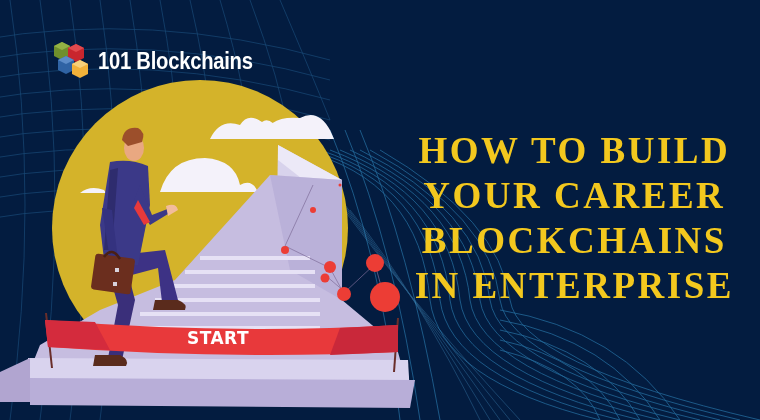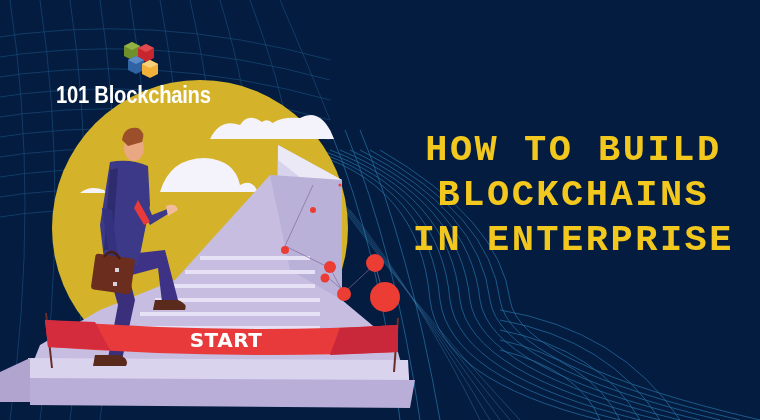--- a/index.html
+++ b/index.html
@@ -1,25 +1,25 @@
 <!DOCTYPE html>
 <html><head>
 <meta charset="utf-8">
 <style>
   html,body{margin:0;padding:0;}
   body{width:760px;height:420px;overflow:hidden;background:#031c40;font-family:"Liberation Sans",sans-serif;}
   .canvas{position:relative;width:760px;height:420px;background:#031c40;overflow:hidden;}
   .bg-lines{position:absolute;left:0;top:0;width:760px;height:420px;}
   .illustration{position:absolute;left:0;top:0;width:760px;height:420px;}
-  .logo{position:absolute;left:50px;top:40px;display:flex;align-items:center;flex-direction:column;}
+  .logo{position:absolute;left:50px;top:40px;display:flex;align-items:center;}
   .logo-mark{width:42px;height:42px;}
   .logo-text{color:#ffffff;font-family:"Liberation Sans",sans-serif;font-weight:bold;font-size:23px;margin-left:6px;letter-spacing:-0.3px;transform:scaleX(0.88);transform-origin:left center;}
   .headline{position:absolute;right:26px;top:128px;text-align:center;}
-  .headline-line{display:block;color:#f3c81e;font-family:Liberation Mono, monospace;font-weight:bold;font-size:37px;line-height:45px;letter-spacing:2.5px;white-space:nowrap;}
-  .start-label{position:absolute;left:184px;top:328px;width:84px;text-align:center;color:#ffffff;font-family:"DejaVu Sans",sans-serif;font-weight:bold;font-size:20px;letter-spacing:0.5px;}
+  .headline-line{display:block;color:#f3c81e;font-family:Liberation Serif, serif;font-weight:bold;font-size:37px;line-height:45px;letter-spacing:2.5px;white-space:nowrap;}
+  .start-label{position:absolute;left:176px;top:328px;width:84px;text-align:center;color:#ffffff;font-family:"DejaVu Sans",sans-serif;font-weight:bold;font-size:17px;letter-spacing:0.5px;}
 </style>
 </head>
 <body>
 
 <div class="canvas">
 
   <svg class="bg-lines" viewBox="0 0 760 420">
     <g fill="none" stroke="#2a6ea3" stroke-width="0.7" opacity="0.55">
       <path d="M-20 40 Q150 10 330 60"></path>
       <path d="M-20 60 Q150 30 330 80"></path>
@@ -166,19 +166,20 @@
         <polygon points="16,16 24,20 16,24 8,20" fill="#5c8cc8"></polygon>
         <polygon points="22,24 30,20 38,24 38,34 30,38 22,34" fill="#f2b23a"></polygon>
         <polygon points="30,20 38,24 30,28 22,24" fill="#f7d17a"></polygon>
       </g>
     </svg>
     <span class="logo-text">101 Blockchains</span>
   </div>
 
   <div class="headline">
     <span class="headline-line">HOW TO BUILD</span>
+    <span class="headline-line">YOUR CAREER</span>
     <span class="headline-line">BLOCKCHAINS</span>
     <span class="headline-line">IN ENTERPRISE</span>
   </div>
 
   <div class="start-label">START</div>
 
 </div>
 
 </body></html>

